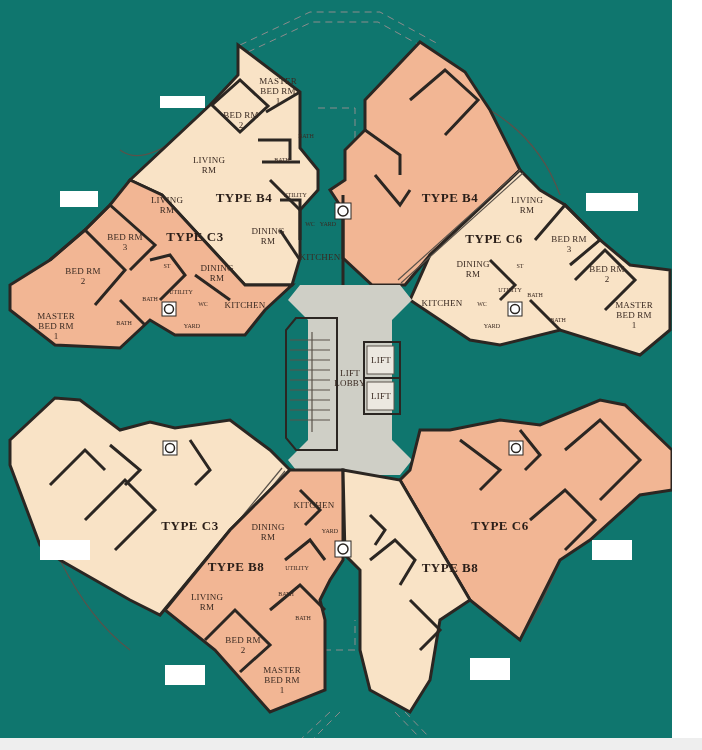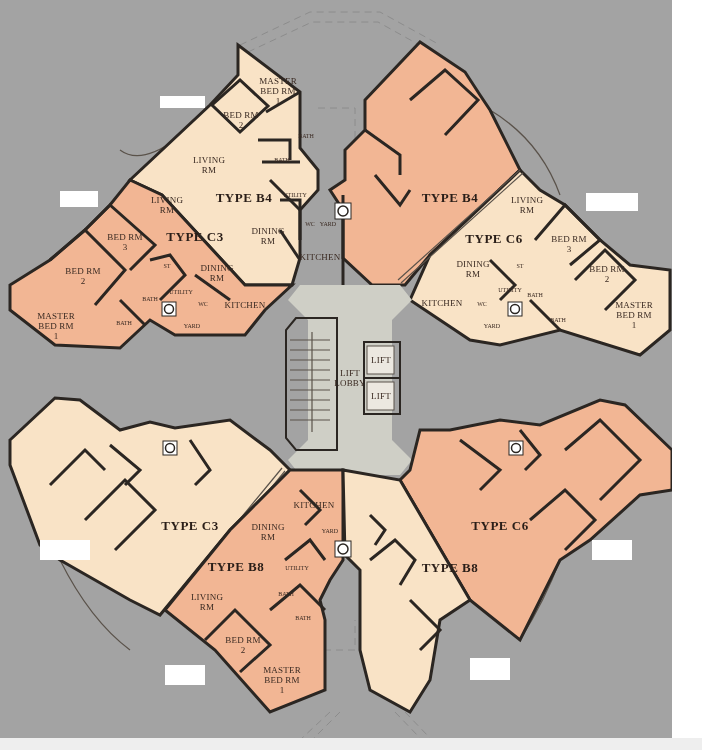--- a/index.html
+++ b/index.html
@@ -1,18 +1,18 @@
 <!DOCTYPE html>
 <html><head>
   <meta charset="utf-8">
   <style>
     html, body { margin:0; padding:0; }
     body { width:702px; height:750px; background:#ffffff; position:relative; overflow:hidden;
            font-family:"Liberation Serif", serif; }
-    .plan-wrap { position:absolute; left:0; top:0; width:672px; height:738px; background:#a3a3a3; }
+    .plan-wrap { position:absolute; left:0; top:0; width:672px; height:738px; background:#0f766e; }
     .bottom-band { position:absolute; left:0; top:738px; width:702px; height:12px; background:#eeeeee; }
     svg { position:absolute; left:0; top:0; }
     .wall { stroke:#2b2622; stroke-width:3; fill:none; stroke-linejoin:miter; }
     .thin { stroke:#5a524a; stroke-width:1.2; fill:none; }
     .dash { stroke:#8c8c8c; stroke-width:1; fill:none; stroke-dasharray:7 5; }
     .peach { fill:#f2b694; }
     .cream { fill:#f9e3c6; }
     .grey { fill:#cfcfc6; }
     .room { font-size:9px; fill:#3a2a22; text-anchor:middle; letter-spacing:0.2px; }
     .type { font-size:13px; font-weight:bold; fill:#2a1e18; text-anchor:middle; letter-spacing:0.5px; }

